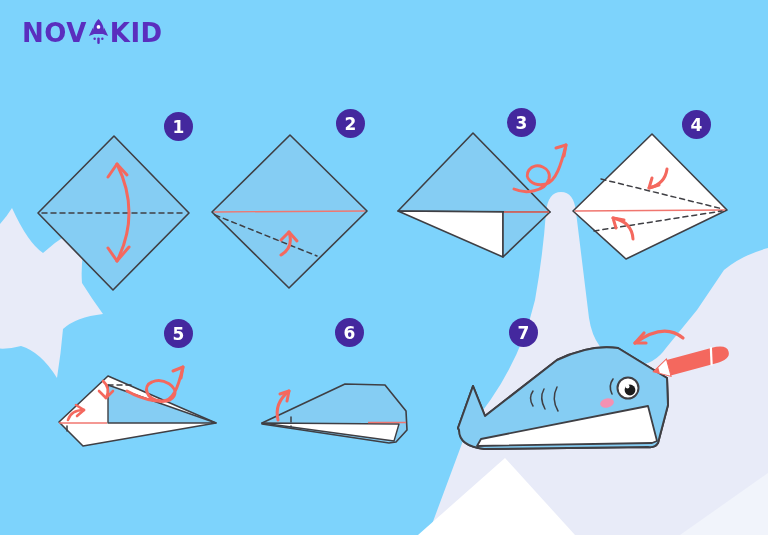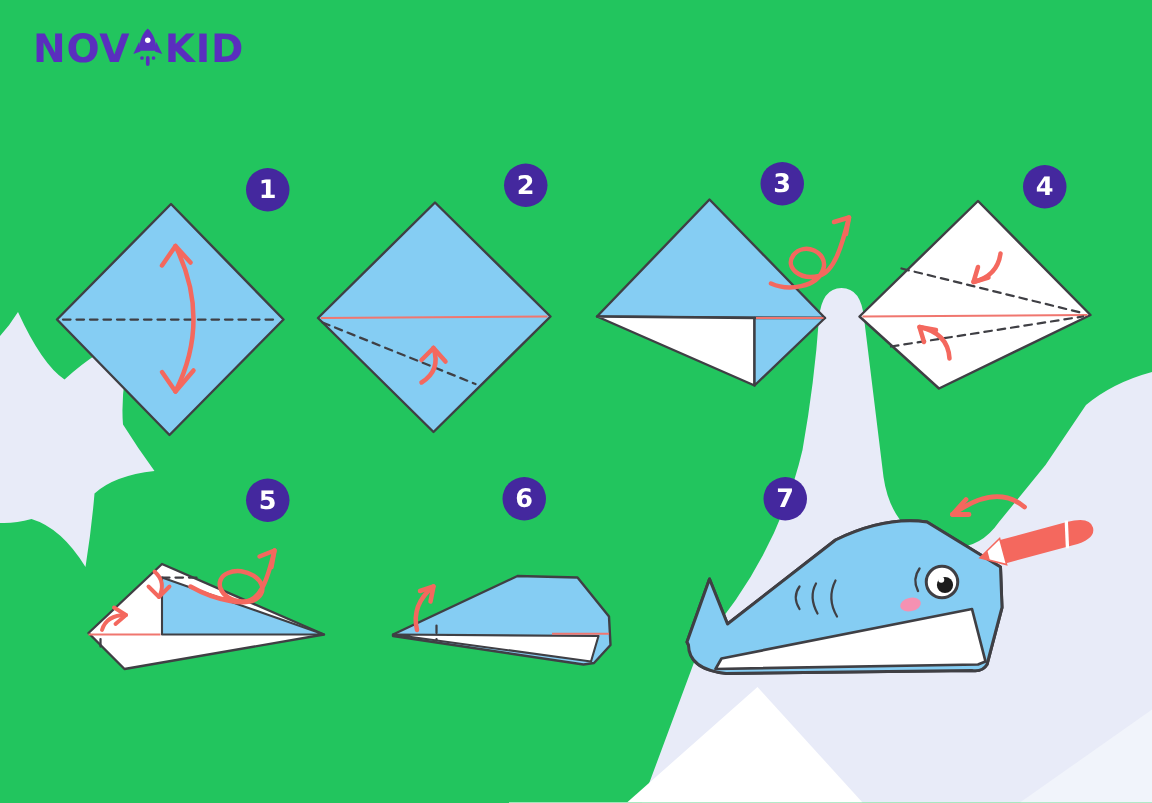--- a/index.html
+++ b/index.html
@@ -8,21 +8,21 @@
     --accent-coral:#F4685E;
     --crease-pink:#F0766F;
     --badge-purple:#44289E;
     --logo-purple:#5A2EBE;
     --background-lavender:#E8EBF8;
     --background-lavender-light:#F1F4FB;
     --blush-pink:#F591B2;
   }
   html,body{margin:0;padding:0;background:#fff;}
   .canvas{
-    position:relative;width:768px;height:535px;background:#22c55e;overflow:hidden;
+    position:relative;width:768px;height:535px;background:#7dd3fc;overflow:hidden;
     font-family:"Liberation Sans",sans-serif;
   }
   .layer{position:absolute;left:0;top:0;width:768px;height:535px;}
   
   .logo{
     position:absolute;left:22px;top:20px;display:flex;align-items:flex-start;
     color:var(--logo-purple);font-weight:bold;font-size:26px;letter-spacing:.5px;
     font-family:"DejaVu Sans",sans-serif;line-height:1;
   }
   .logo .rocket{width:21px;height:32px;margin:-3px 1px 0 1px;}

